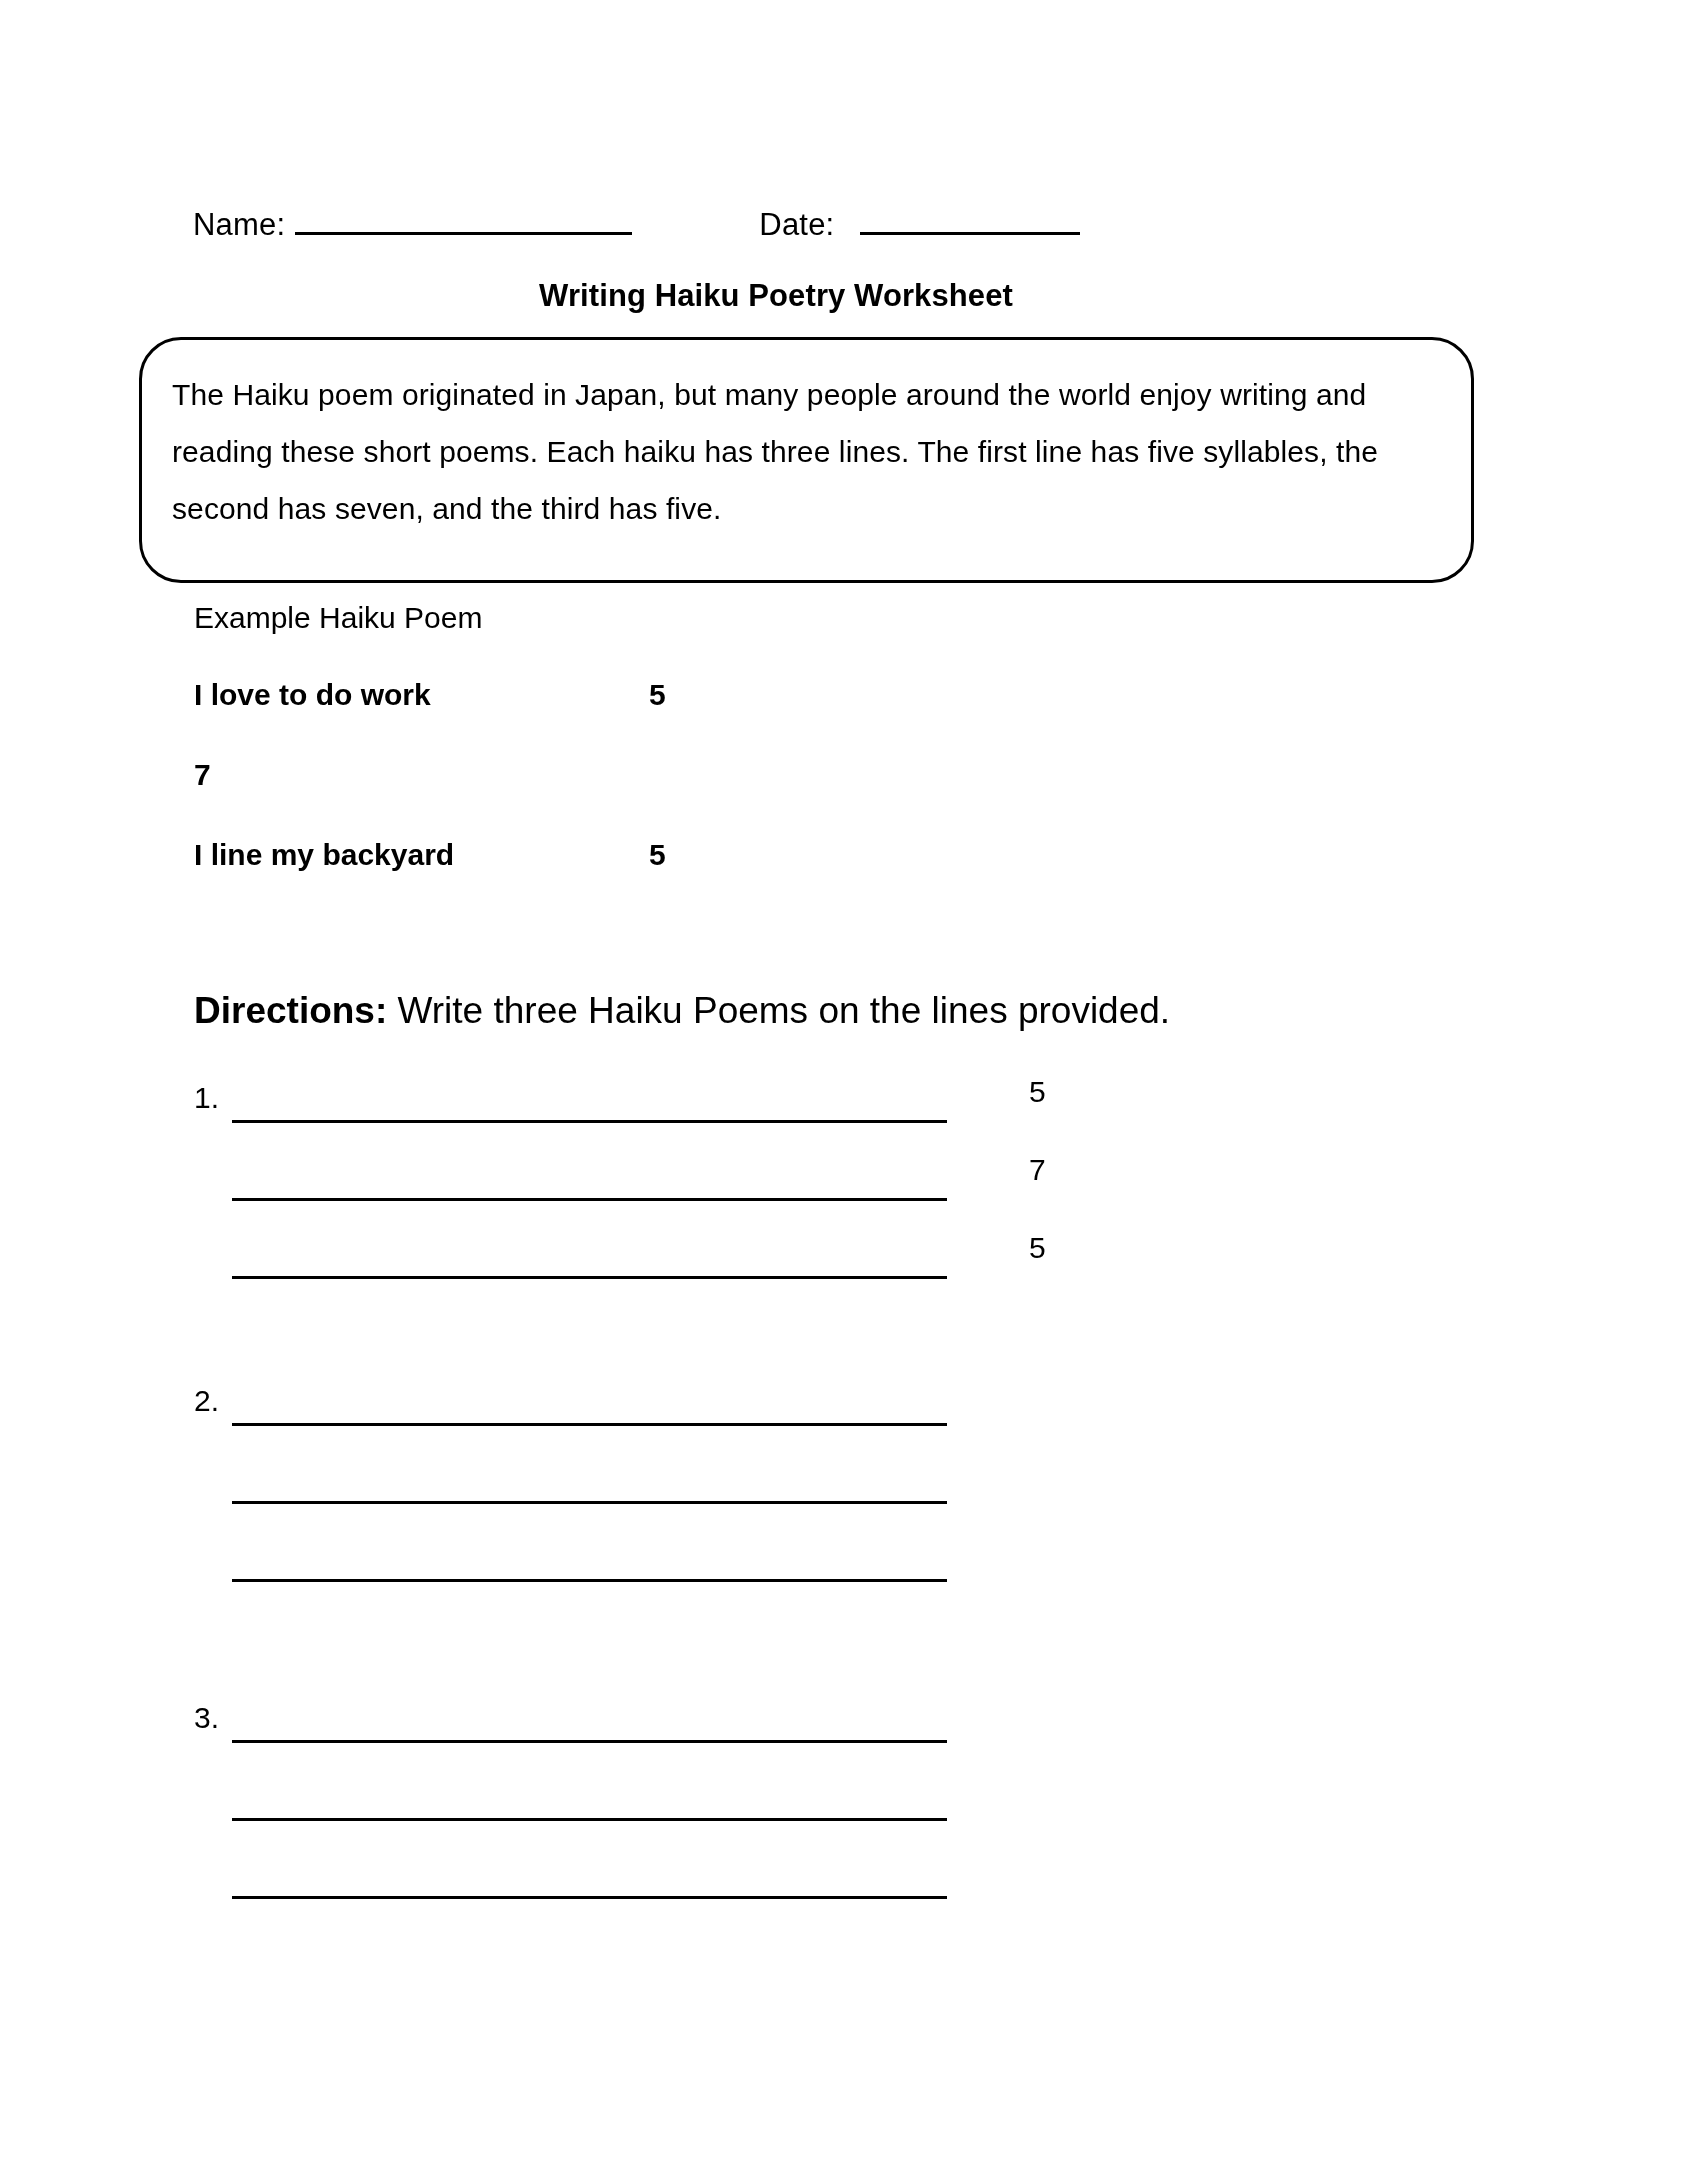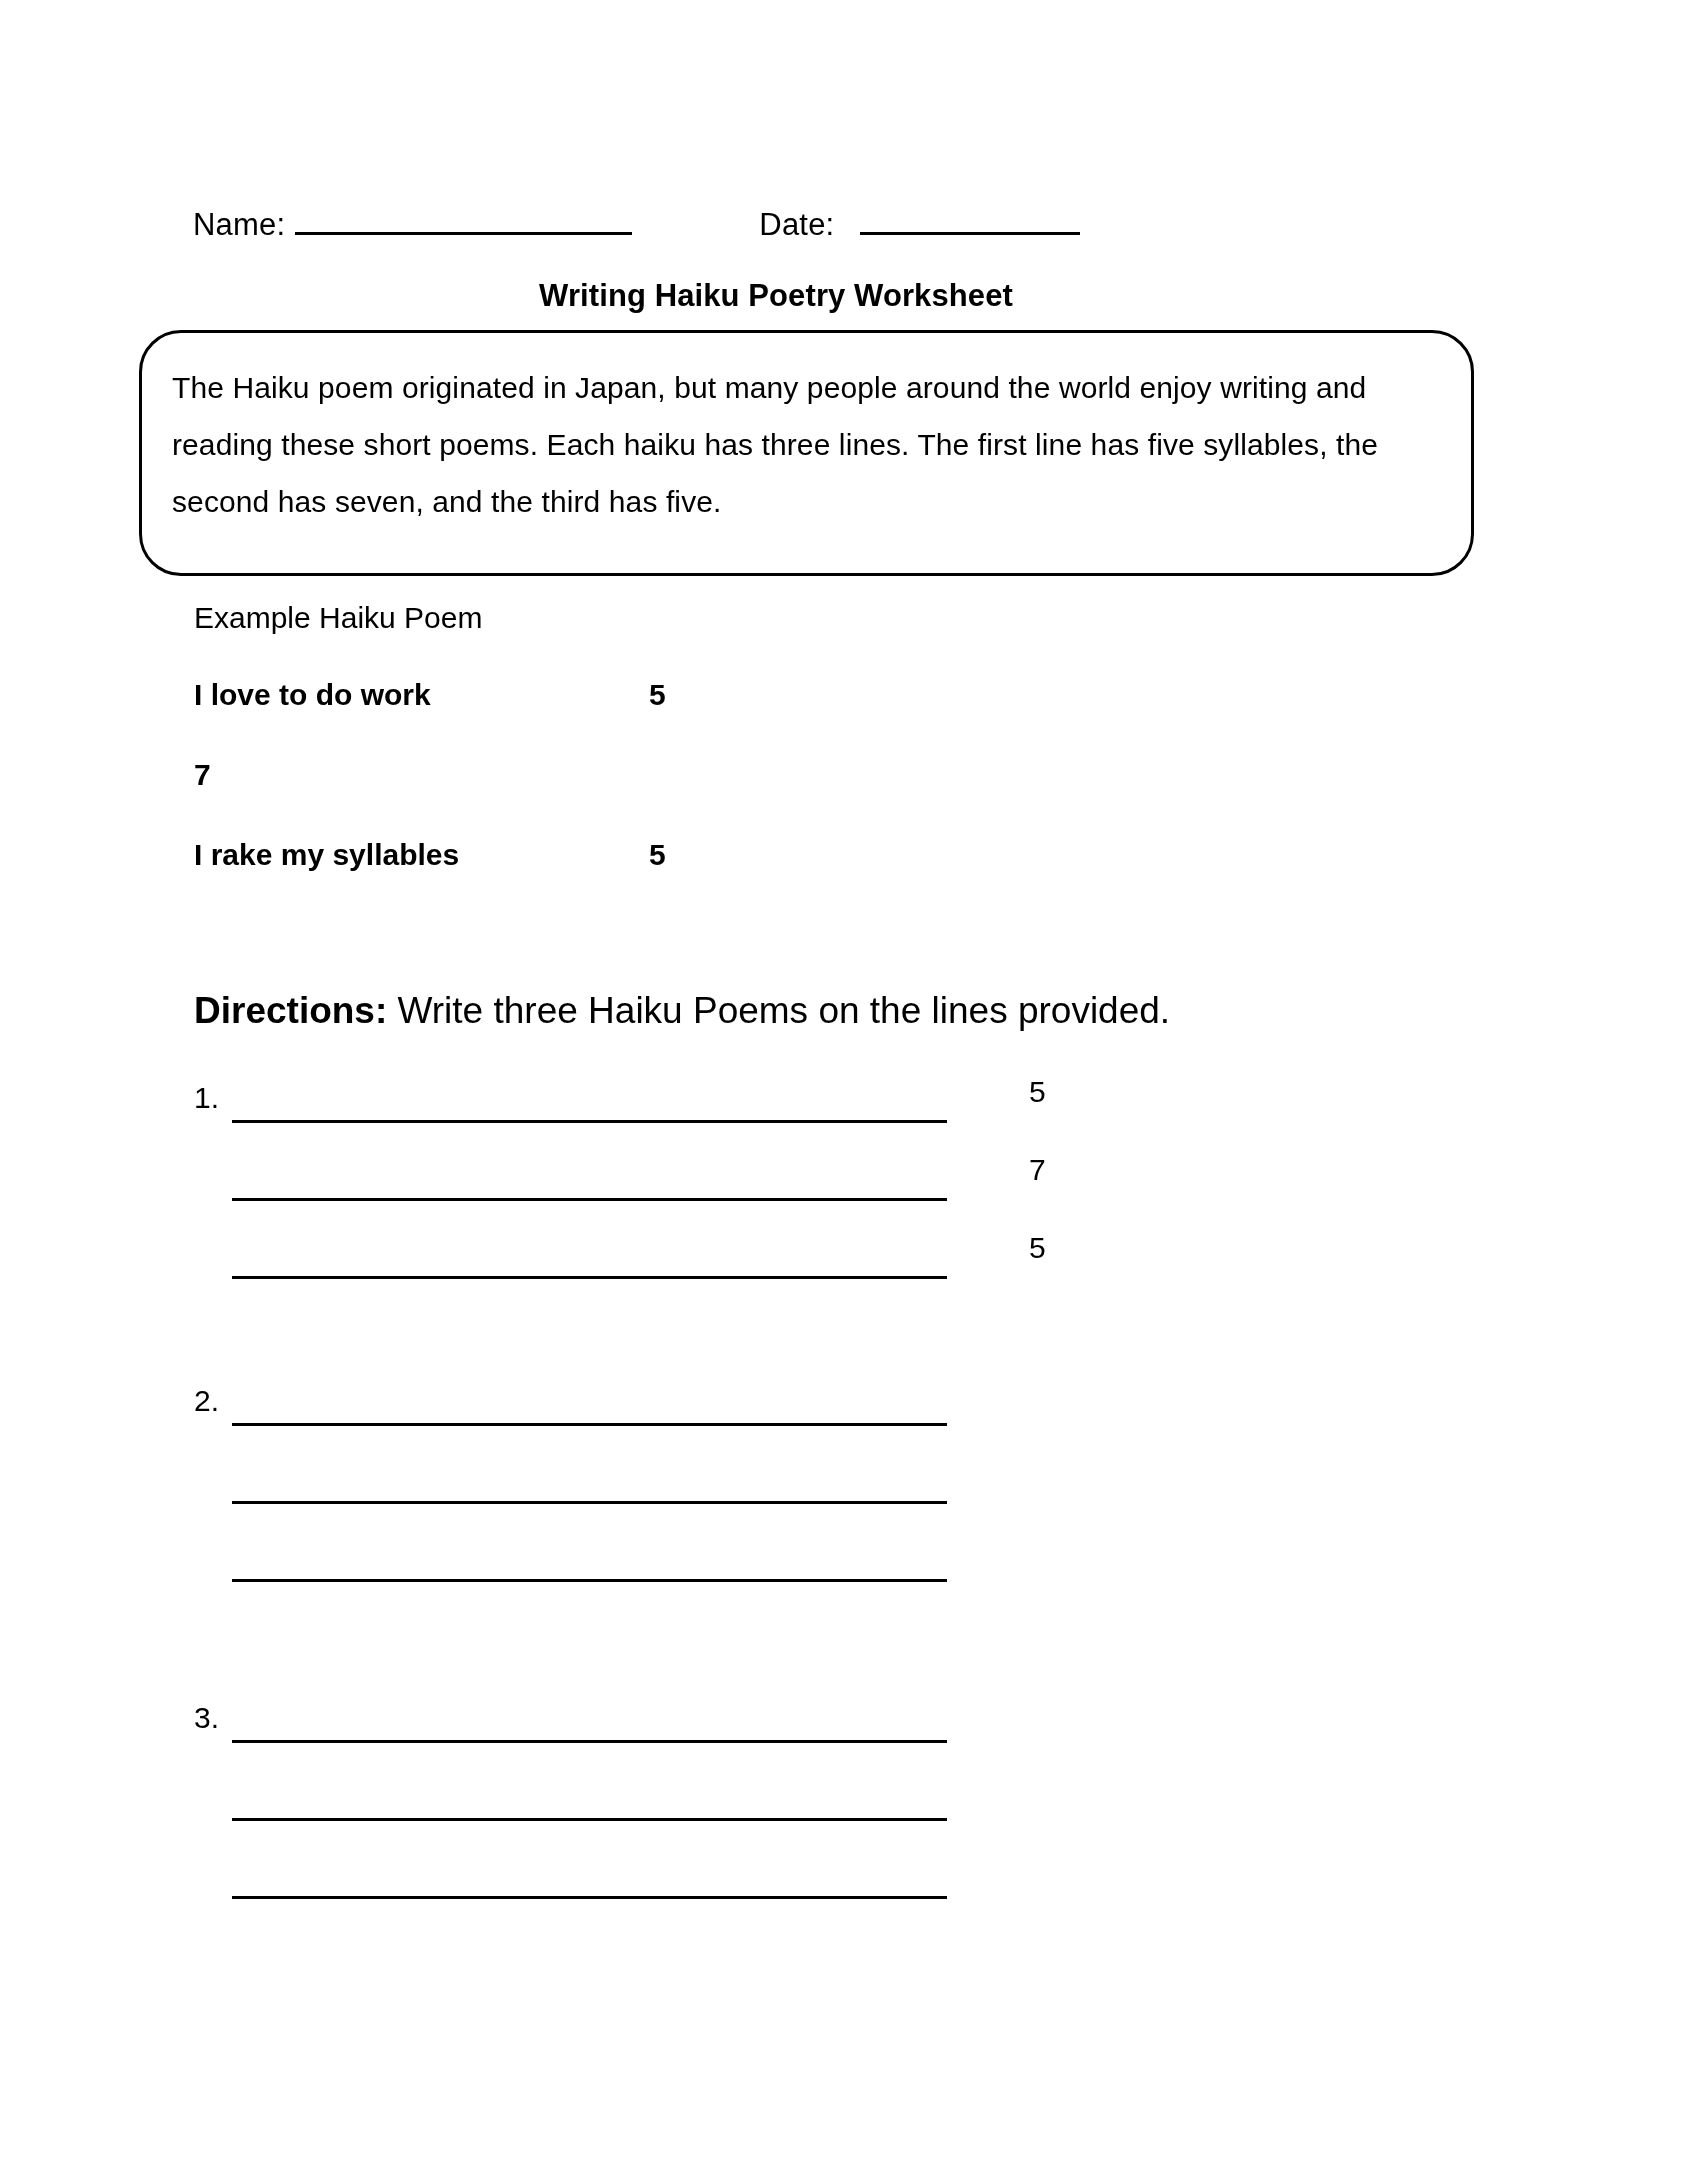--- a/index.html
+++ b/index.html
@@ -67,21 +67,21 @@
     font-size: 31px;
     font-weight: bold;
     line-height: 36px;
     letter-spacing: 0.1px;
   }
 
   
   .intro-box {
     position: absolute;
     left: 139px;
-    top: 330px;
+    top: 337px;
     width: 1305px;
     height: 216px;
     border: 3px solid #000;
     border-radius: 42px;
     box-sizing: content-box;
     padding: 12px;
   }
   .intro-text {
     position: absolute;
     left: 30px;
@@ -199,21 +199,21 @@
 
   <div class="example-list">
     <div class="example-row">
       <span class="example-line-text">I love to do work</span>
       <span class="example-count">5</span>
     </div>
     <div class="example-row">
       <span class="example-count">7</span>
     </div>
     <div class="example-row">
-      <span class="example-line-text">I rake my syllables</span>
+      <span class="example-line-text">I line my backyard</span>
       <span class="example-count">5</span>
     </div>
   </div>
 
   <div class="directions">
     <b>Directions:</b><span> Write three Haiku Poems on the lines provided.</span>
   </div>
 
   <div class="answer-block answer-1">
     <div class="answer-row">

